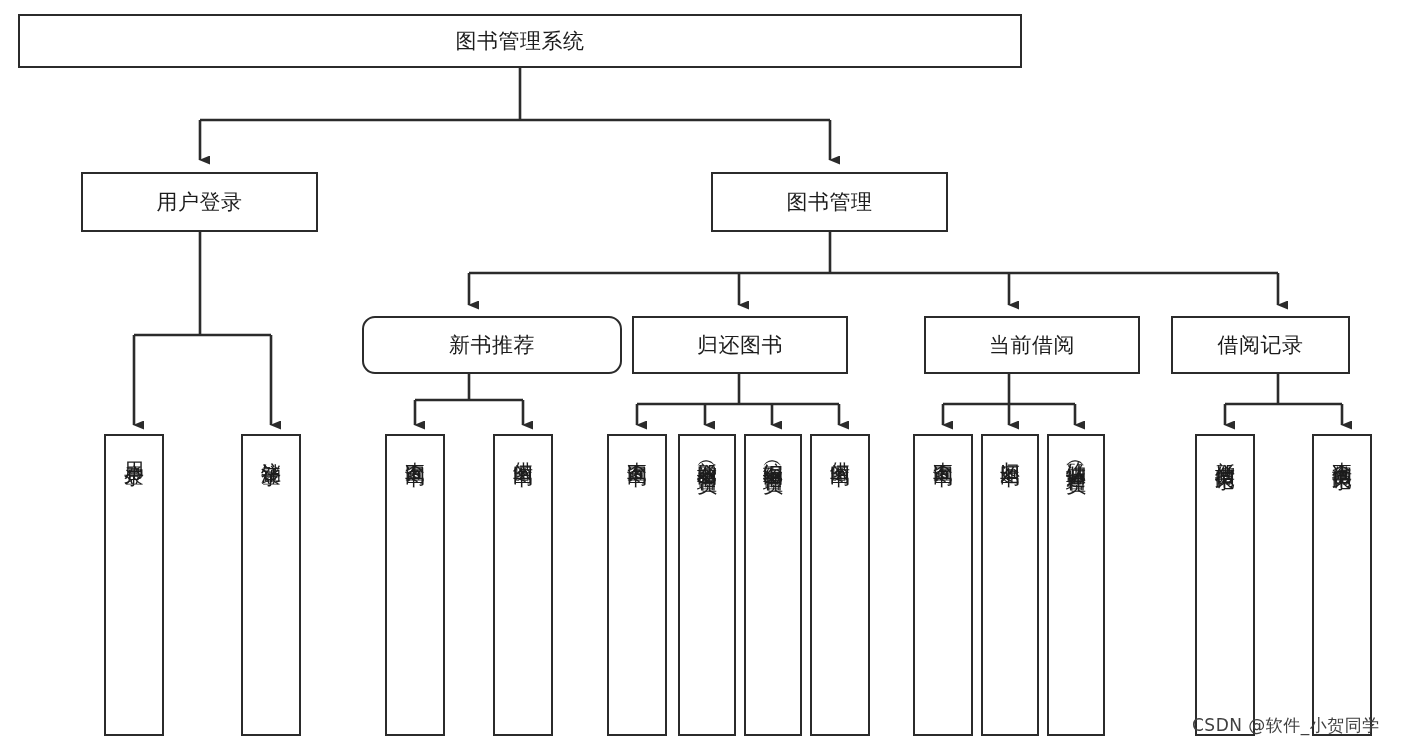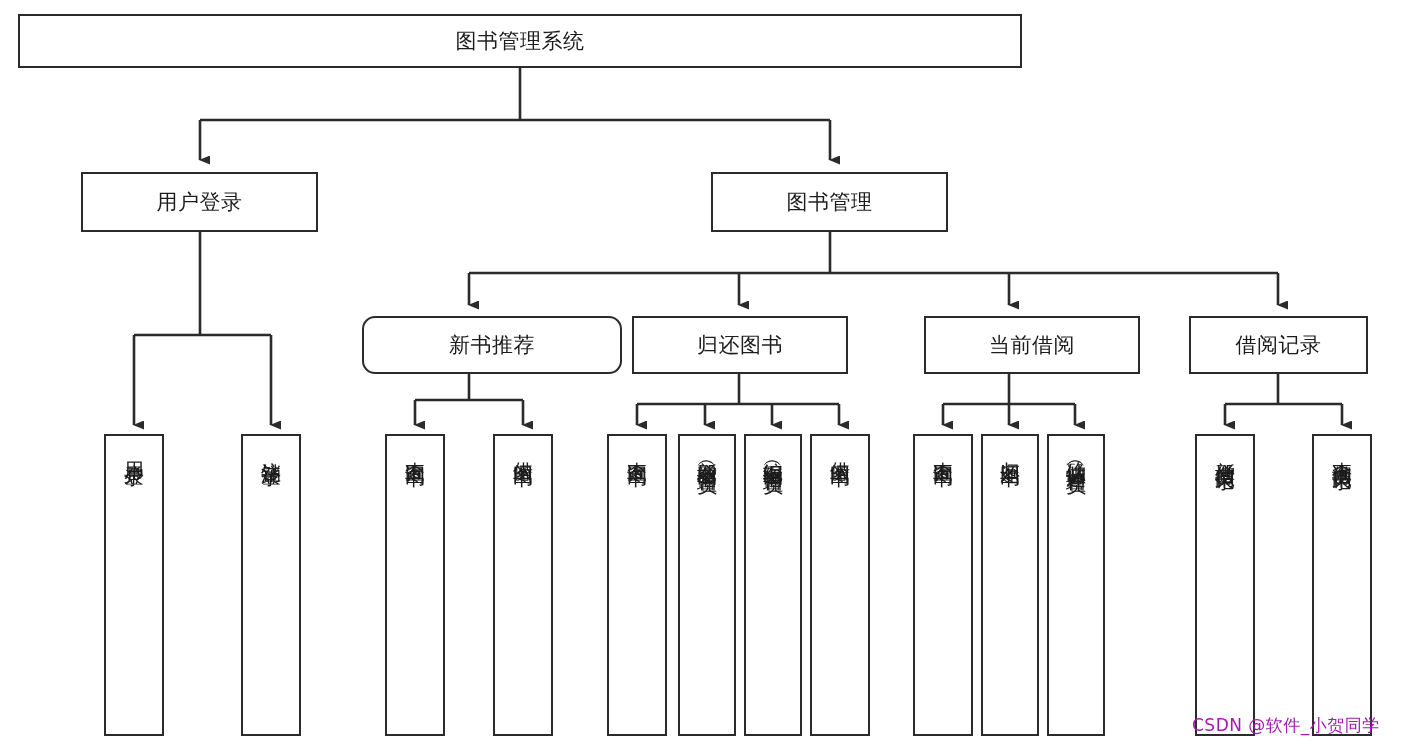--- a/index.html
+++ b/index.html
@@ -56,21 +56,21 @@
     font-size: 20px;
     line-height: 1.35;
     letter-spacing: 2px;
     max-height: 100%;
   }
   .watermark {
     position: absolute;
     left: 1192px;
     top: 714px;
     font-size: 17px;
-    color: #a21caf;
+    color: #404040;
     letter-spacing: 0.5px;
     white-space: nowrap;
     font-family: "DejaVu Sans", "Liberation Sans", sans-serif;
   }
 </style>
 </head>
 <body>
 
 <div id="diagram-root">
 
@@ -137,21 +137,21 @@
 
   <div class="node" style="left:362px; top:316px; width:260px; height:58px;border-radius:13px;">
     <span class="node-label">新书推荐</span>
   </div>
   <div class="node" style="left:632px; top:316px; width:216px; height:58px;">
     <span class="node-label">归还图书</span>
   </div>
   <div class="node" style="left:902px; top:316px; width:216px; height:58px;margin-left:22px;">
     <span class="node-label">当前借阅</span>
   </div>
-  <div class="node" style="left:1171px; top:316px; width:179px; height:58px;margin-left:18px;">
+  <div class="node" style="left:1171px; top:316px; width:179px; height:58px;">
     <span class="node-label">借阅记录</span>
   </div>
 
   <div class="node leaf" style="left:104px; top:434px; width:60px; height:302px;">
     <span class="node-label">用户登录</span>
   </div>
   <div class="node leaf" style="left:241px; top:434px; width:60px; height:302px;">
     <span class="node-label">注销登录</span>
   </div>
 

